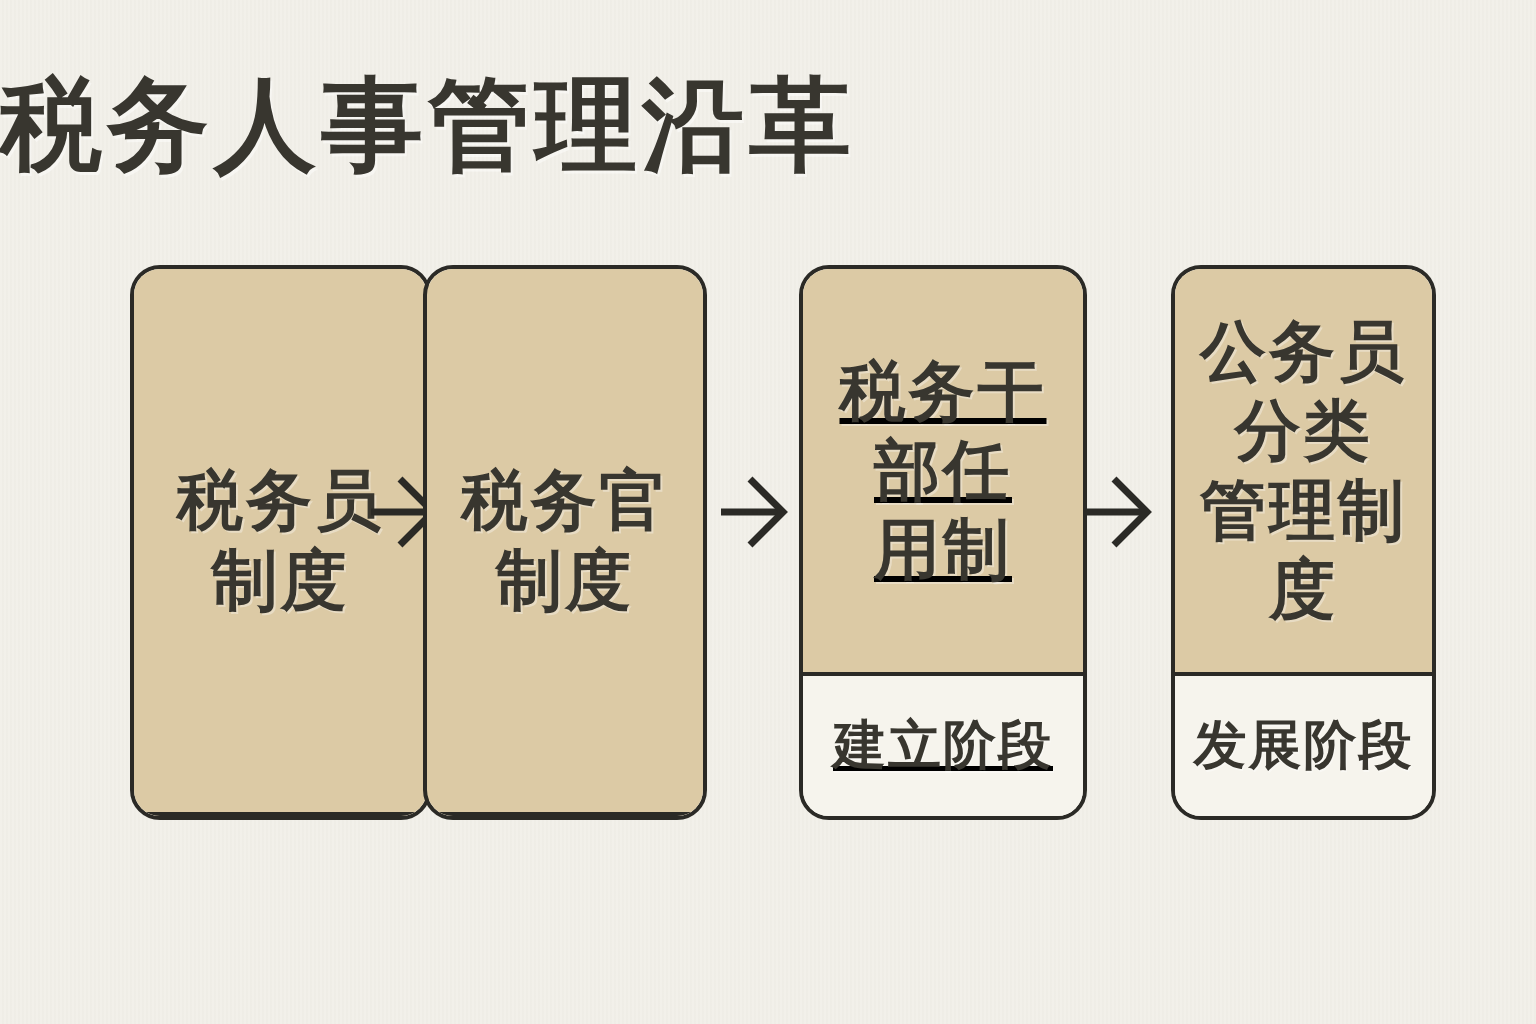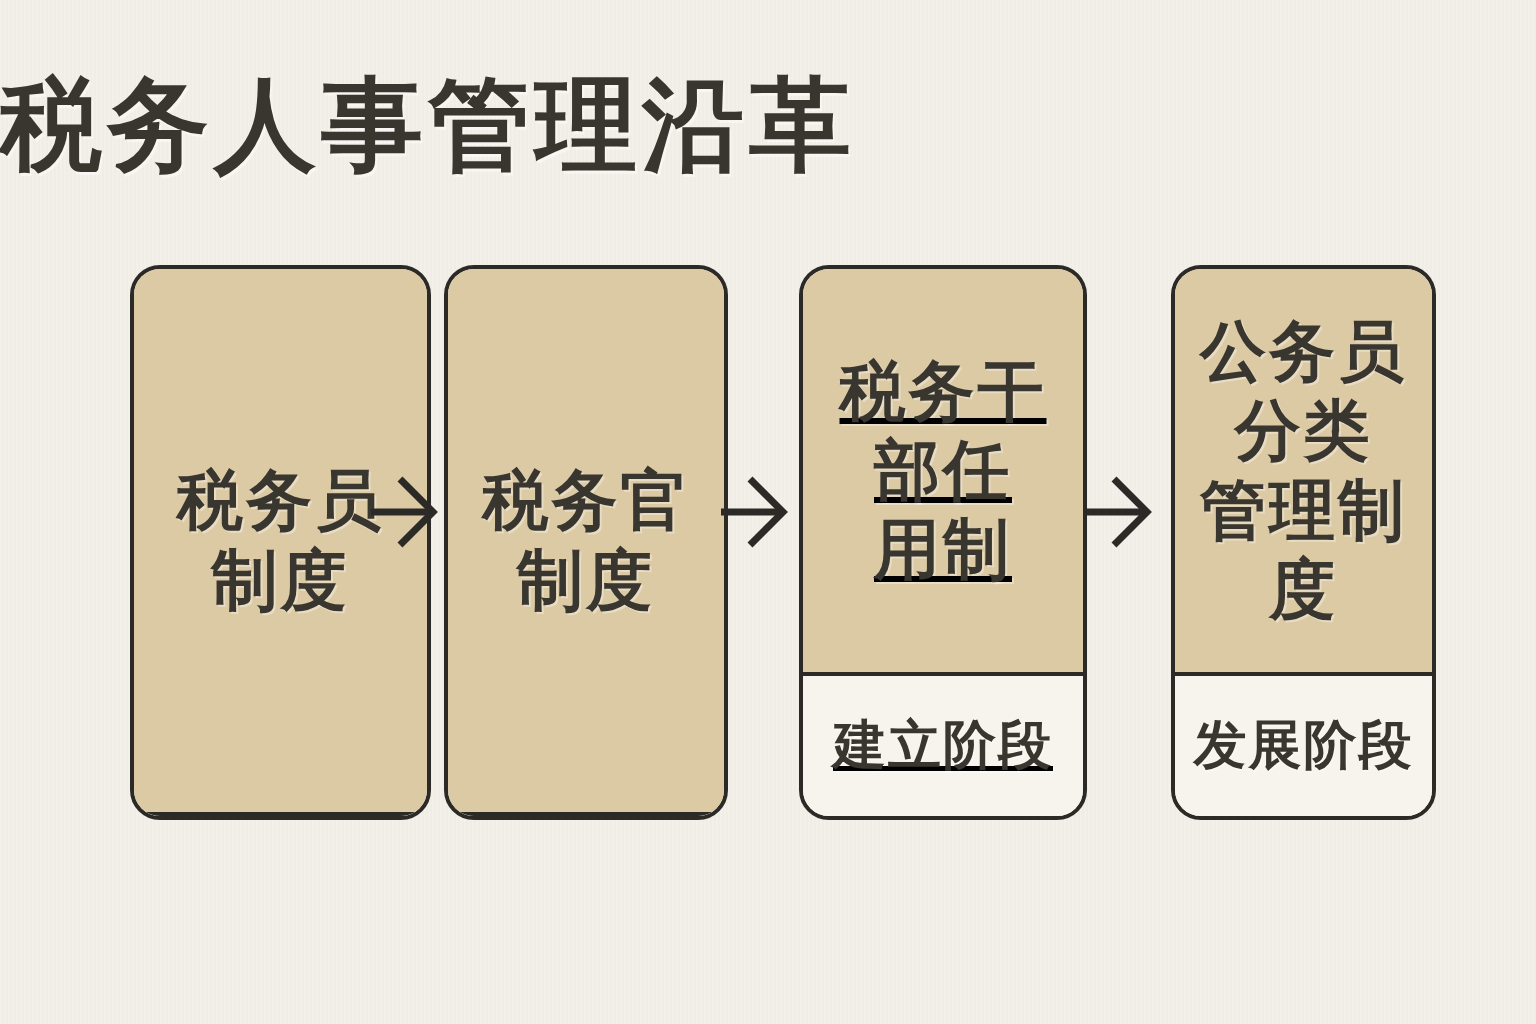--- a/index.html
+++ b/index.html
@@ -40,21 +40,21 @@
     top: 265px;
     height: 555px;
     background: var(--panel-fill);
     border: 4px solid var(--border);
     border-radius: 30px;
     overflow: hidden;
     display: flex;
     flex-direction: column;
   }
   .card-1 { left: 86px;   width: 301px; margin-left: 44px; }
-  .card-2 { left: 444px;  width: 284px; }
+  .card-2 { left: 423px;  width: 284px; }
   .card-3 { left: 799px;  width: 288px; text-decoration: underline; }
   .card-4 { left: 1171px; width: 265px; }
   .card-top {
     flex: 1;
     background: var(--box-fill);
     border-bottom: 4px solid var(--border);
     display: flex;
     align-items: center;
     justify-content: center;
   }

